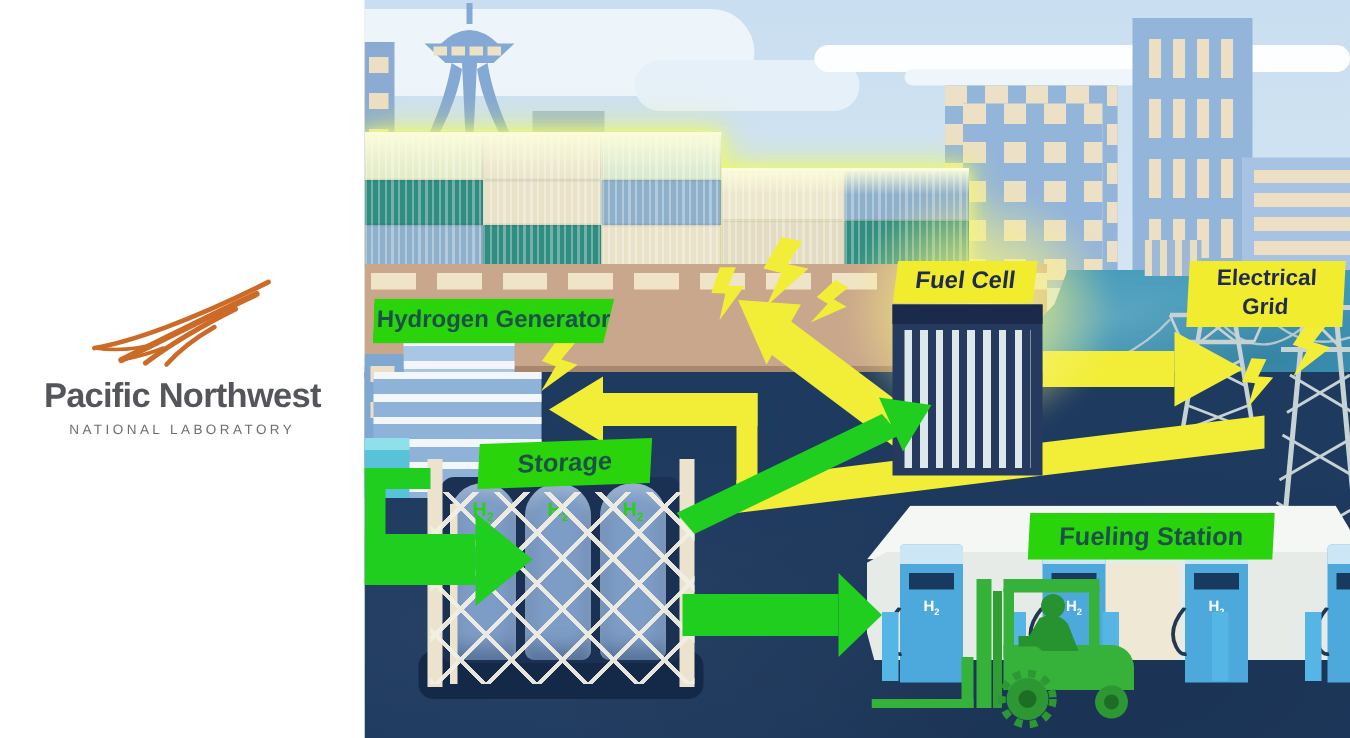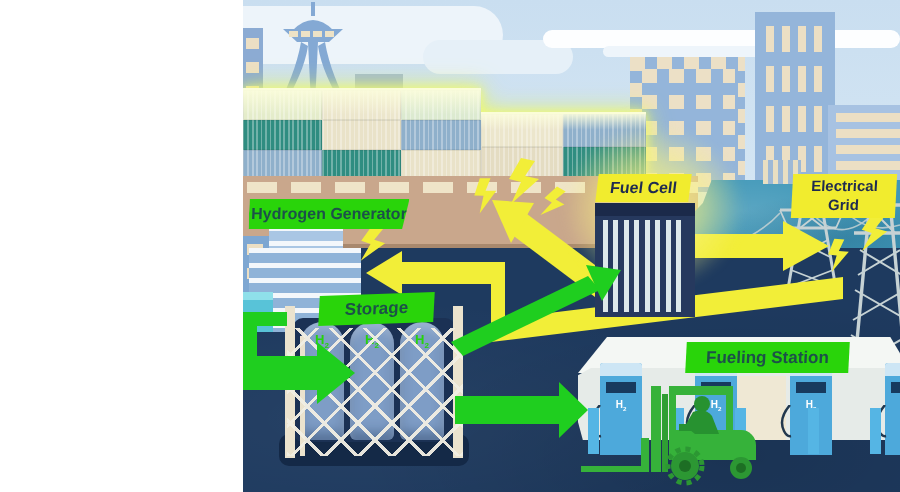--- a/index.html
+++ b/index.html
@@ -53,20 +53,34 @@
   .disp{background:#4da9db;border-radius:3px 3px 0 0;}
   .disp-h2{position:absolute;top:36px;width:100%;text-align:center;color:#fff;
            font-weight:bold;font-size:10px;}
   sub{font-size:.62em;}
 </style>
 </head>
 <body>
 
 <div class="stage">
 
+  <div class="abs logo-panel">
+    <svg class="abs" style="left:57px;top:184px;" width="128" height="62" viewBox="0 0 128 62">
+      <g fill="none" stroke="#cc6a28" stroke-linecap="round">
+        <path d="M6 48 C30 44 70 30 122 4" stroke-width="3.2"></path>
+        <path d="M24 56 C48 44 84 26 114 12" stroke-width="4.2"></path>
+        <path d="M40 58 C56 46 76 34 100 22" stroke-width="3.4"></path>
+        <path d="M54 59 C62 50 72 42 86 34" stroke-width="3"></path>
+        <path d="M6 48 C20 50 34 49 48 45" stroke-width="2.4"></path>
+        <path d="M24 56 C34 54 42 52 52 48" stroke-width="2.4"></path>
+      </g>
+    </svg>
+    <div class="abs logo-title">Pacific Northwest</div>
+    <div class="abs logo-sub">NATIONAL LABORATORY</div>
+  </div>
 
   <div class="abs illus">
 
     <div class="abs" style="left:-40px;top:6px;width:300px;height:58px;background:#edf4fa;border-radius:30px;"></div>
     <div class="abs" style="left:180px;top:40px;width:150px;height:34px;background:#e6f0f8;border-radius:20px;"></div>
     <div class="abs" style="left:300px;top:30px;width:357px;height:18px;background:#fdfeff;border-radius:10px;"></div>
     <div class="abs" style="left:360px;top:46px;width:220px;height:11px;background:#eef5fb;border-radius:8px;"></div>
 
     <div class="abs" style="left:0;top:28px;width:20px;height:150px;background:#8cabd3;">
       <div class="abs win-col" style="left:3px;top:10px;width:13px;height:130px;"></div>

